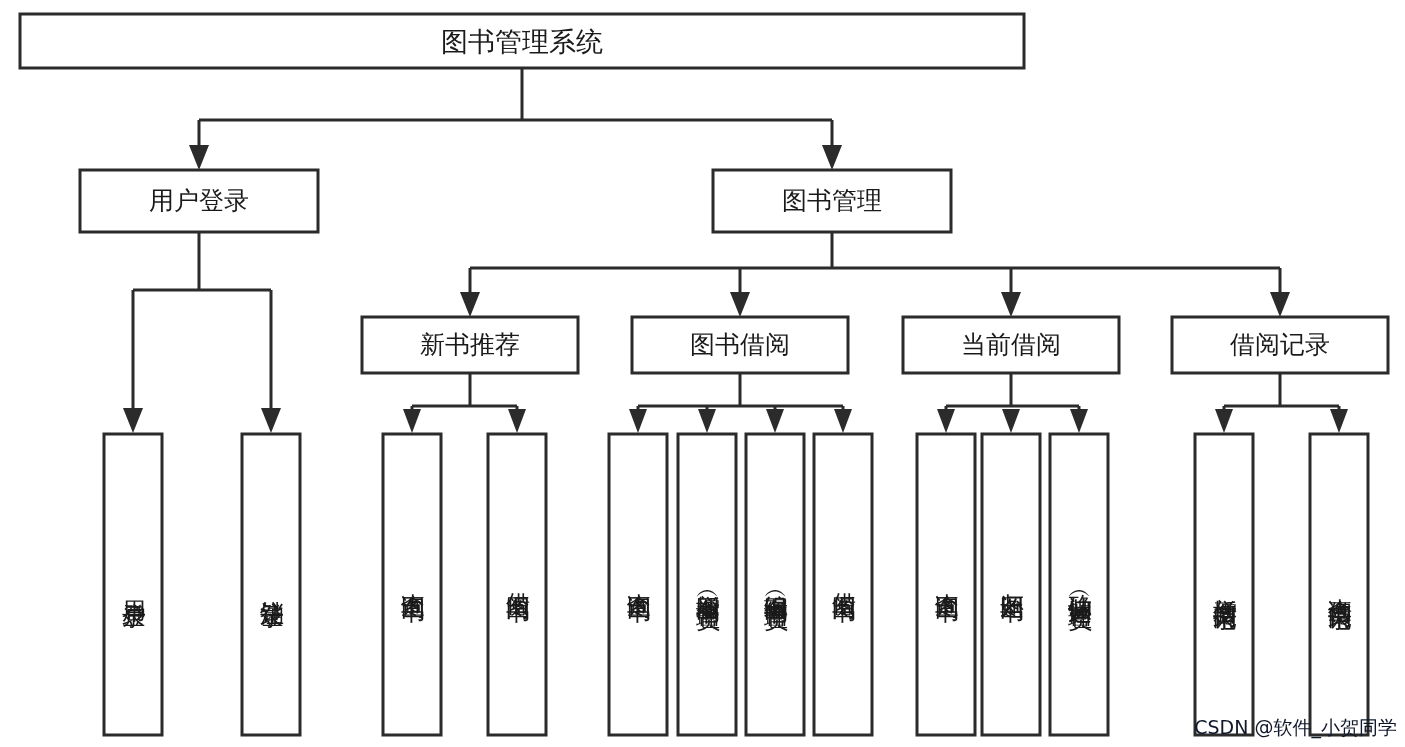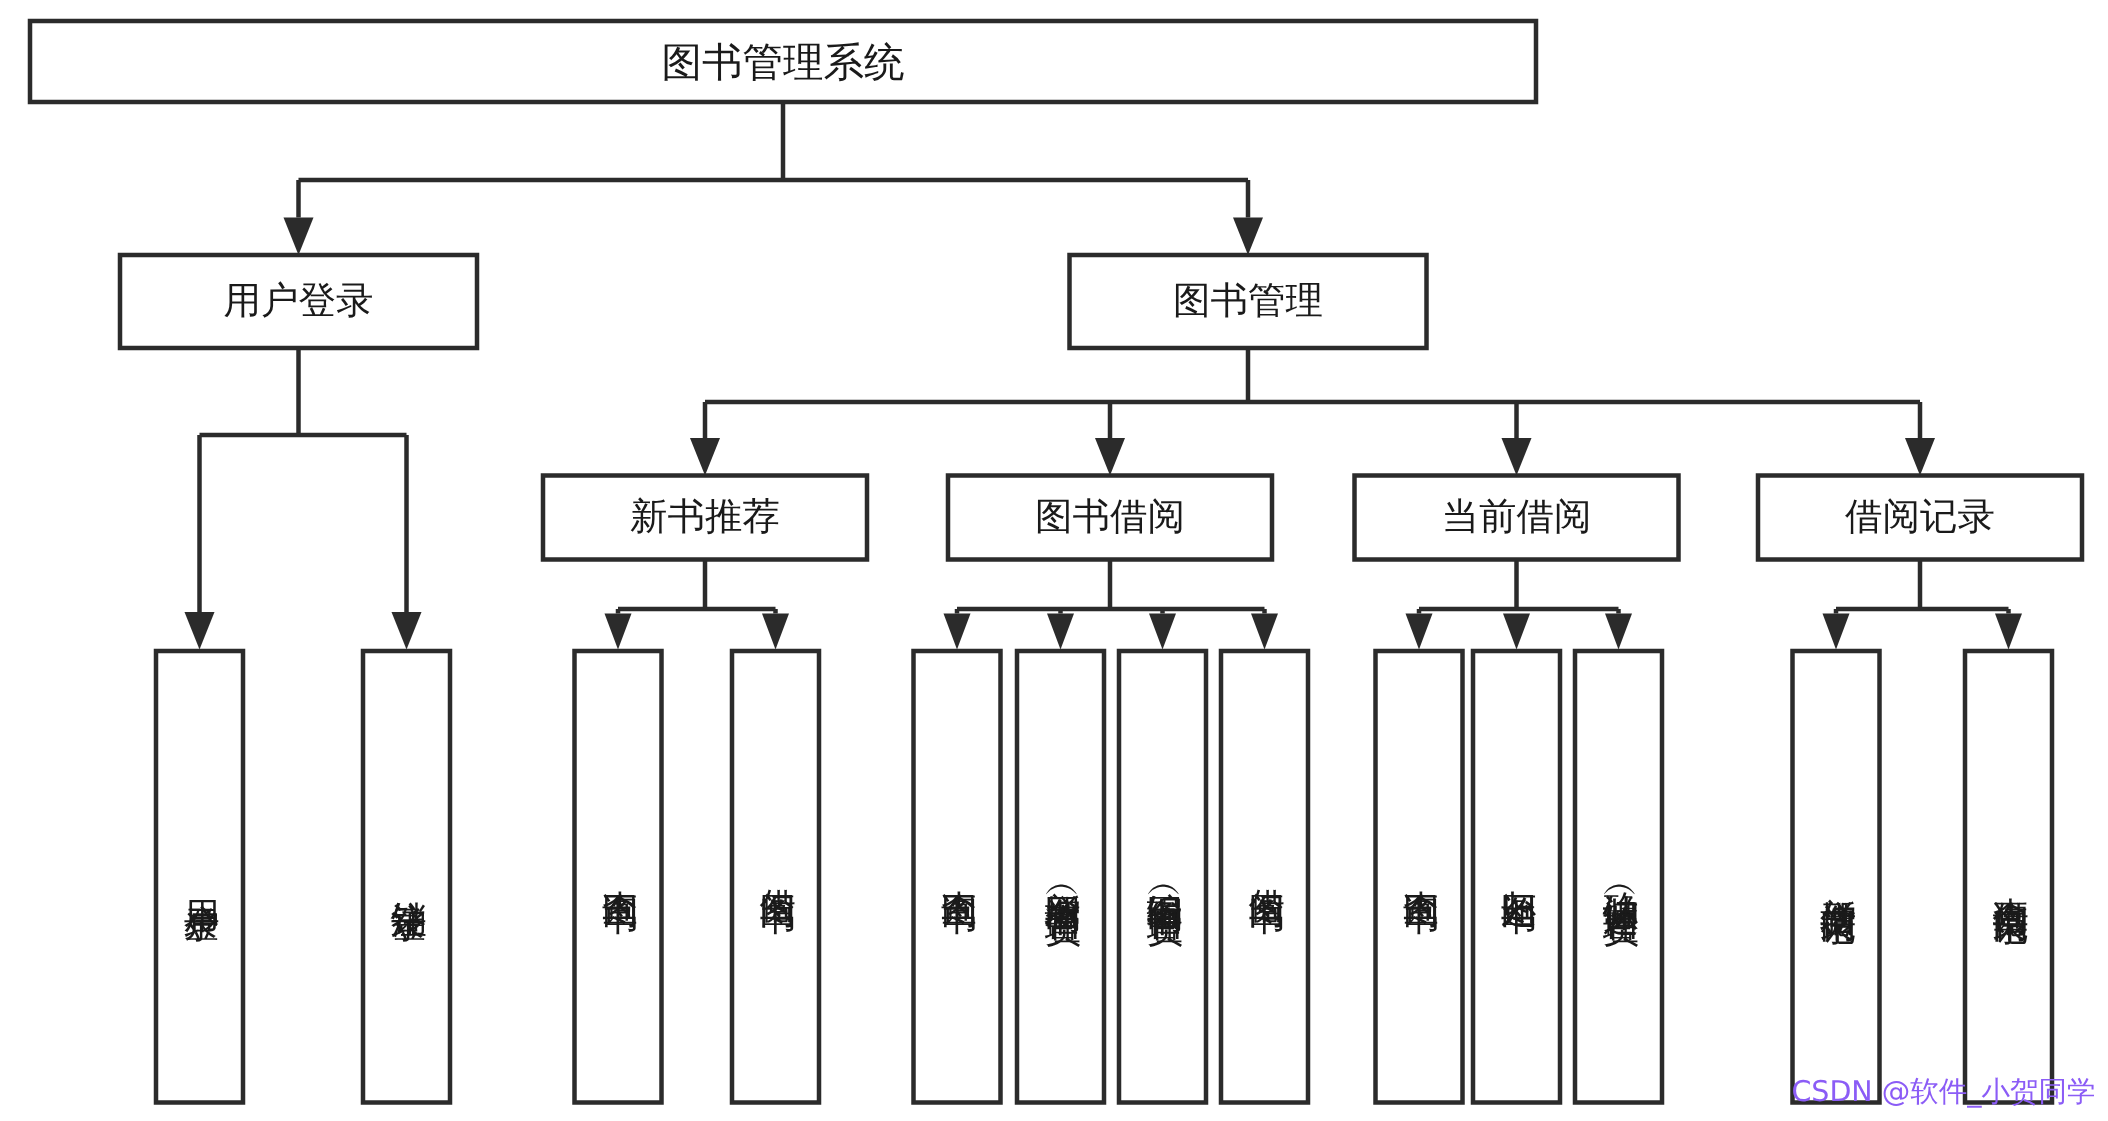--- a/index.html
+++ b/index.html
@@ -50,21 +50,21 @@
   }
   .arrow-head {
     fill: #2b2b2b;
     stroke: none;
   }
   .watermark {
     position: absolute;
     right: 8px;
     bottom: 6px;
     font-size: 19px;
-    color: #8b5cf6;
+    color: #0f172a;
     font-family: "DejaVu Sans", "Liberation Sans", sans-serif;
     white-space: nowrap;
     pointer-events: none;
   }
 </style>
 </head>
 <body>
 
 <div id="diagram-root">
   <svg width="1405" height="747" viewBox="0 0 1405 747" xmlns="http://www.w3.org/2000/svg">

